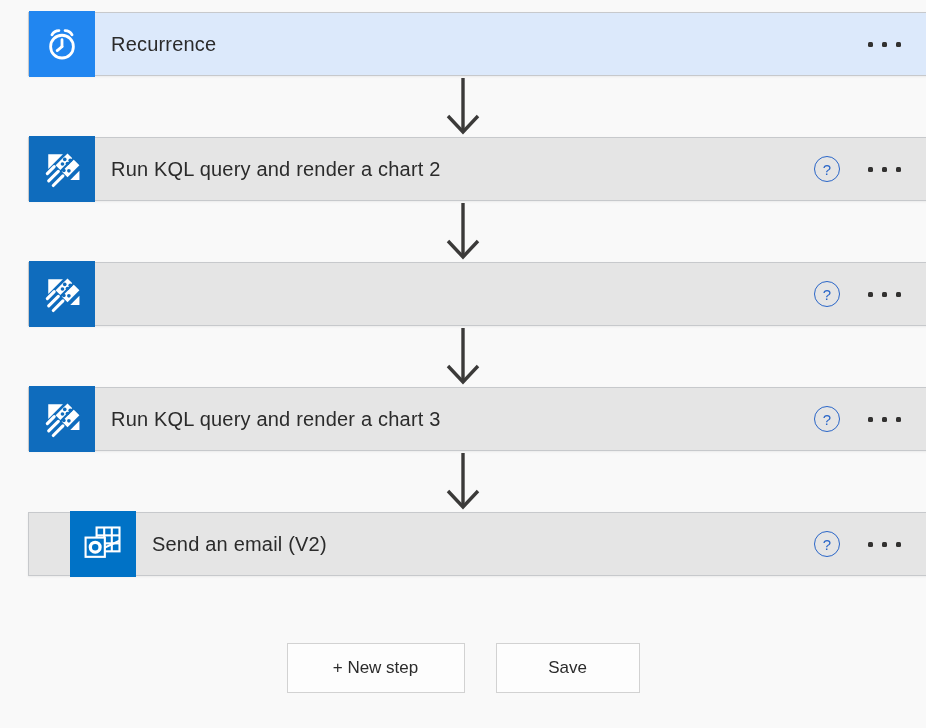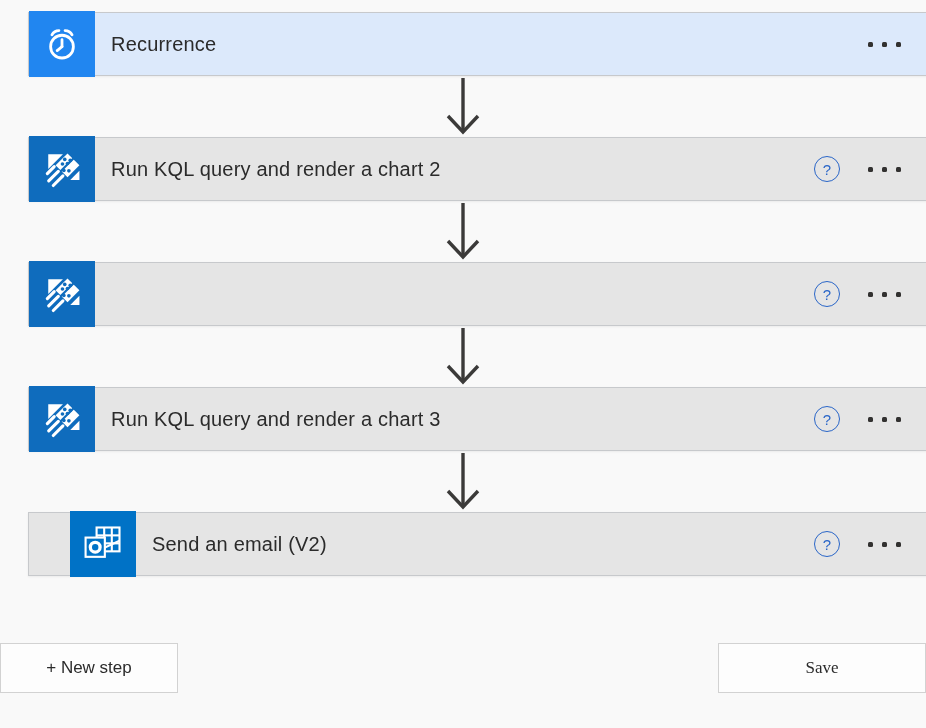--- a/index.html
+++ b/index.html
@@ -31,30 +31,30 @@
     display:flex; align-items:center; justify-content:center;
     margin-right:26px; cursor:pointer; background:transparent;
   }
   .more-btn { display:flex; gap:9px; margin-right:26px; cursor:pointer; padding:6px 2px; }
   .more-btn i { width:5px; height:5px; background:#323130; border-radius:1.5px; display:block; }
   .arrow-area {
     width:902px; margin-left:12px; height:61px;
     display:flex; align-items:center; justify-content:center;
   }
   .footer {
-    margin-top:67px; display:flex; justify-content:space-between; gap:31px;
+    margin-top:67px; display:flex; justify-content:center; gap:31px;
   }
   .btn {
     height:50px; background:#fdfdfd; border:1px solid #d2d2d2;
     font-family:"Liberation Sans", sans-serif;
     font-size:17px; color:#2b2b2b;
     display:flex; align-items:center; justify-content:center; cursor:pointer;
   }
   .btn-new  { width:178px; }
-  .btn-save { width:208px;font-family:Liberation Serif, serif; }
+  .btn-save { width:144px; }
 </style>
 </head>
 <body>
 
 <div class="canvas">
 
   <div class="card bg-recurrence">
     <div class="icon-tile tile-recurrence">
       <svg viewBox="0 0 48 48" width="42" height="42" aria-hidden="true">
         <g fill="none" stroke="#ffffff" stroke-width="3.2" stroke-linecap="round">

